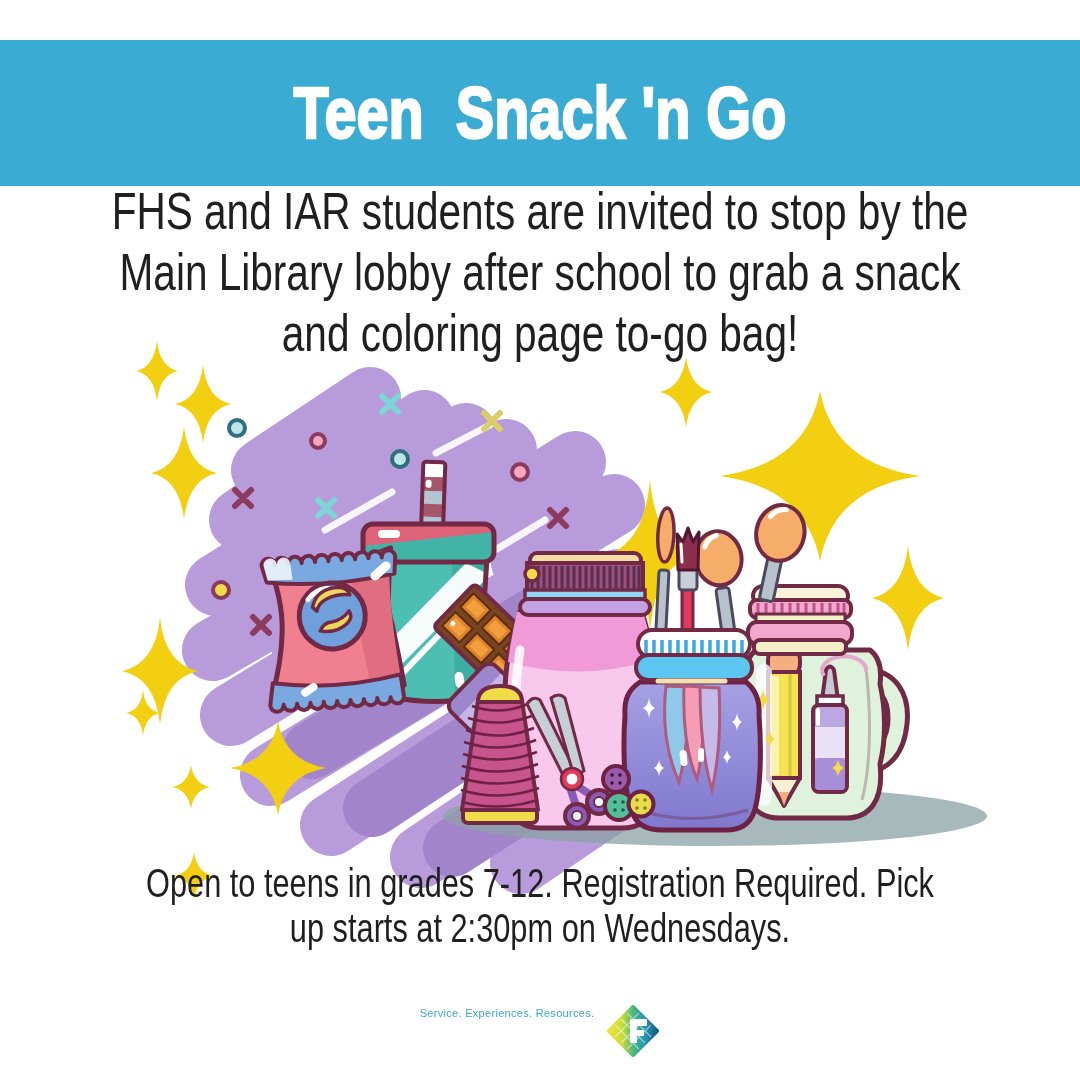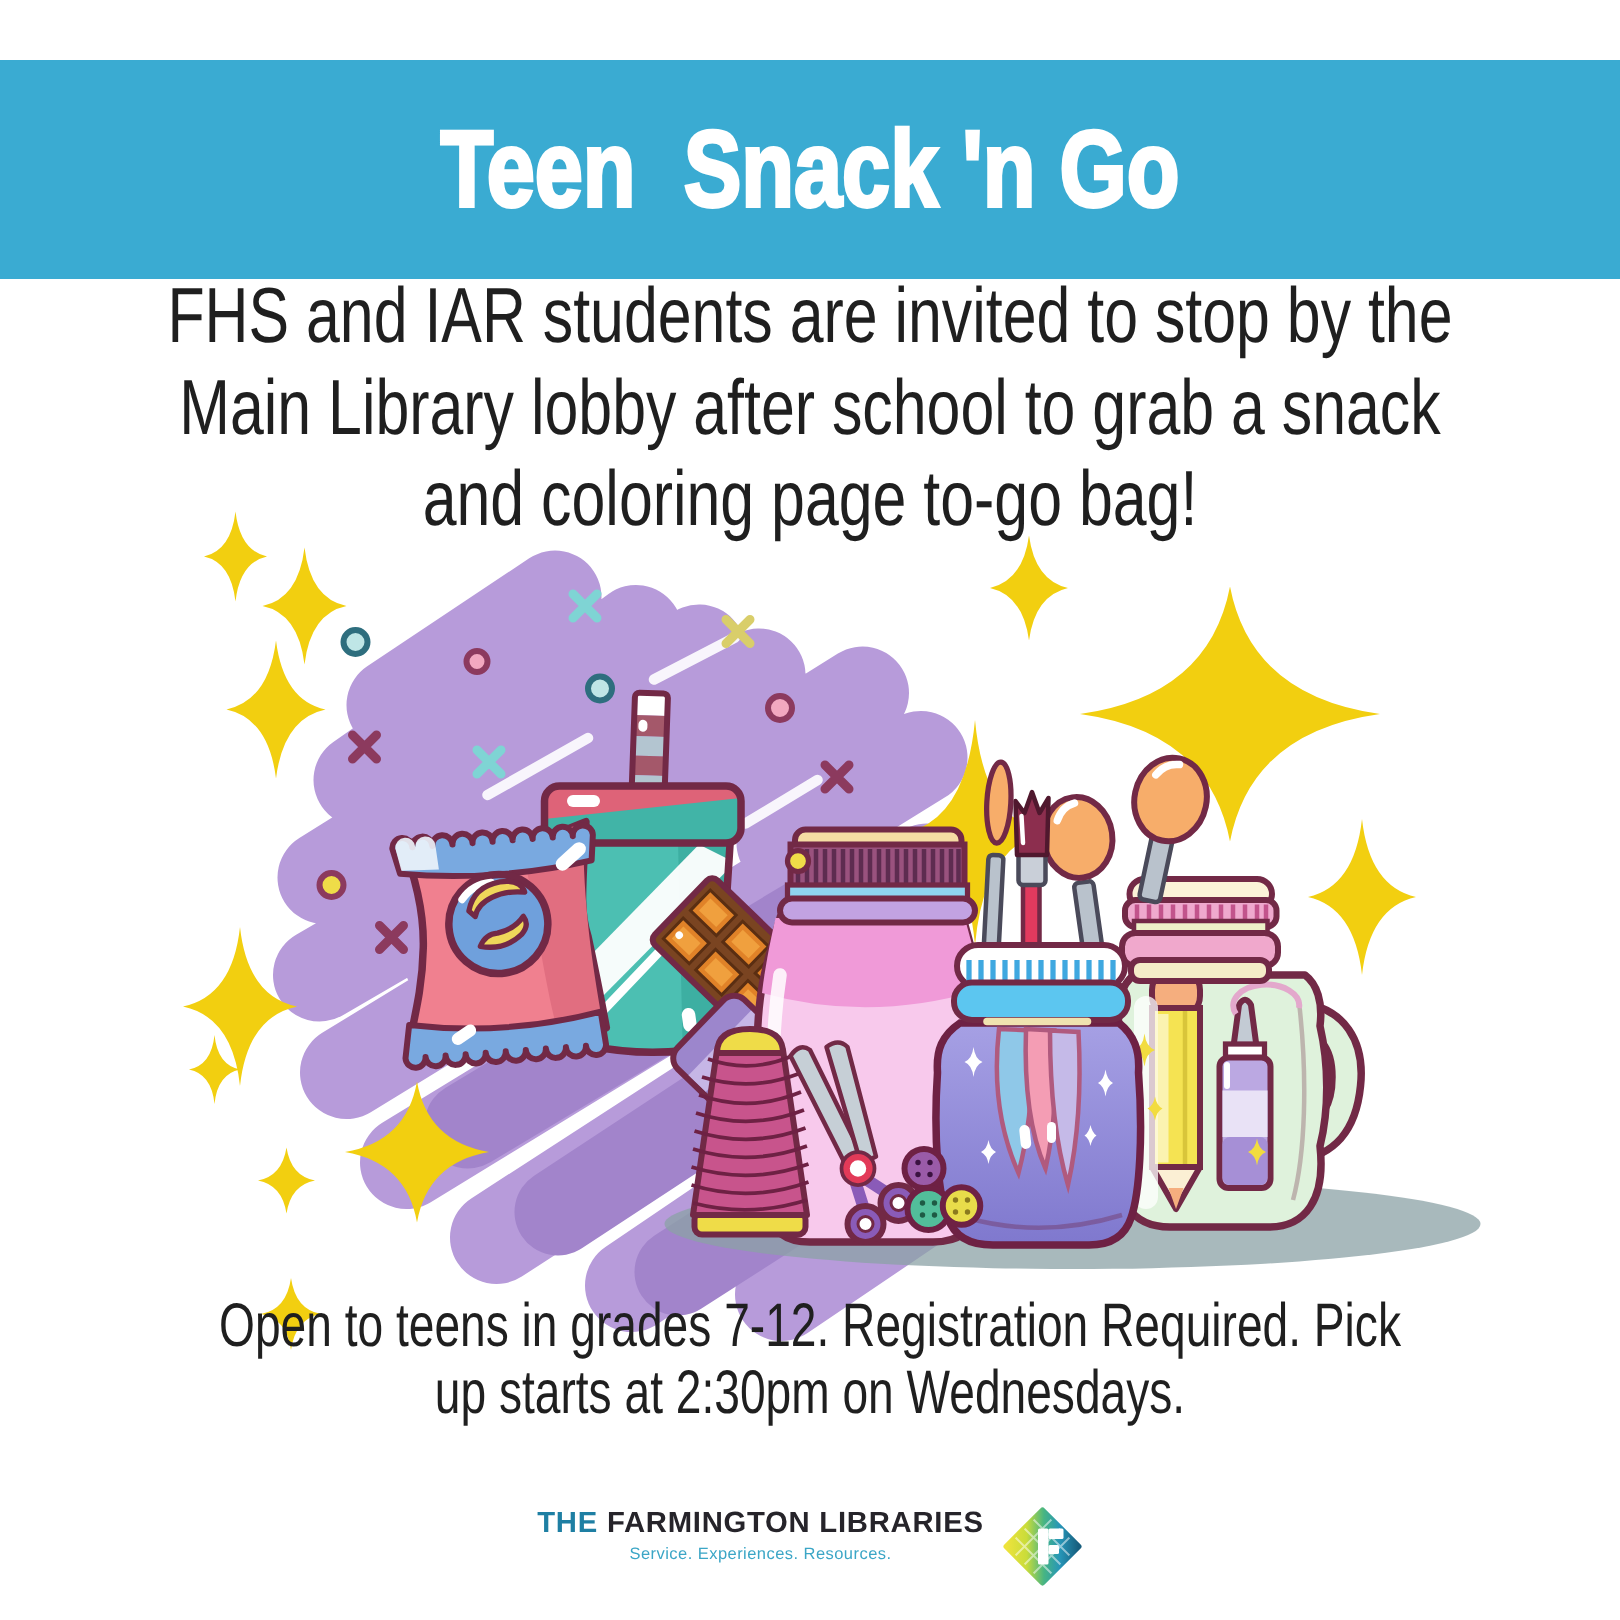--- a/index.html
+++ b/index.html
@@ -310,21 +310,20 @@
     </g>
   </svg>
 
   <div class="details">
     <div>Open to teens in grades 7-12. Registration Required. Pick</div>
     <div>up starts at 2:30pm on Wednesdays.</div>
   </div>
 
   <div class="footer">
     <div class="brand-text">
-      <div class="brand-line"><span class="the">THE</span><span> </span><span>FARMINGTON LIBRARIES</span></div>
       <div class="tagline">Service. Experiences. Resources.</div>
     </div>
     <svg width="54" height="54" viewBox="0 0 54 54">
       <defs>
         <clipPath id="diamondClip">
             <path d="M27,3 L51,27 L27,51 L3,27 Z"></path>
           </clipPath>
         <linearGradient id="logoGrad2" x1="0" y1="0.5" x2="1" y2="0.5">
           <stop offset="0" stop-color="#EEE33B"></stop>
             <stop offset=".28" stop-color="#C9DC3A"></stop>

